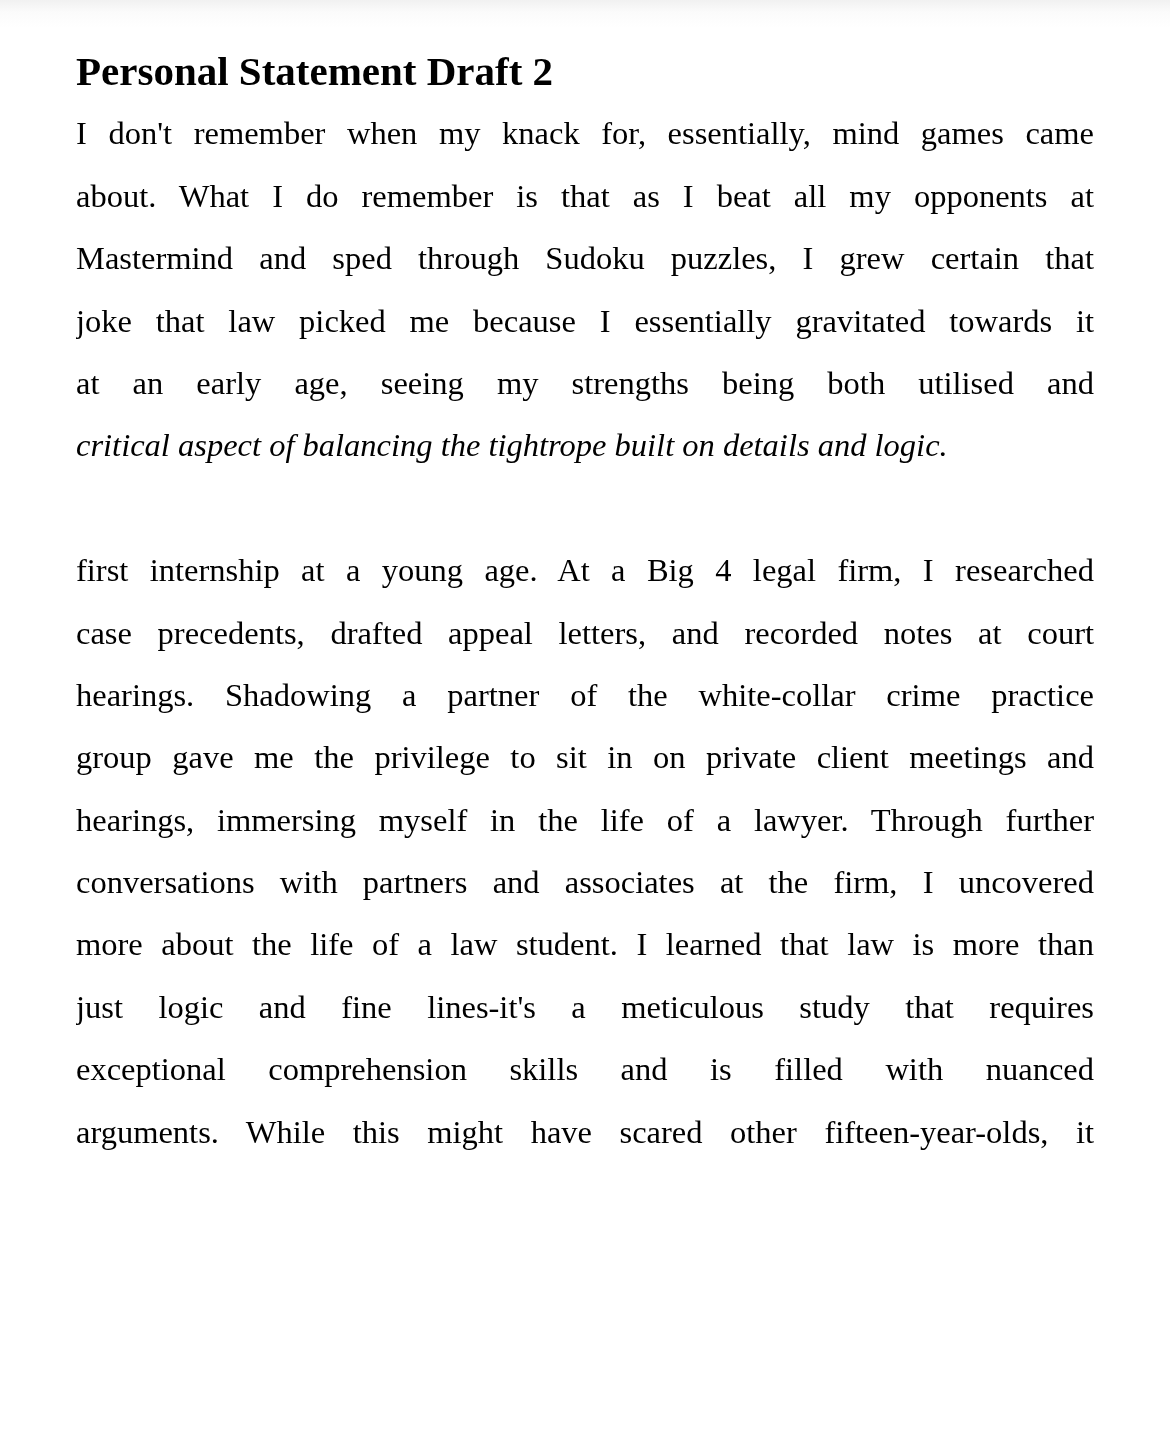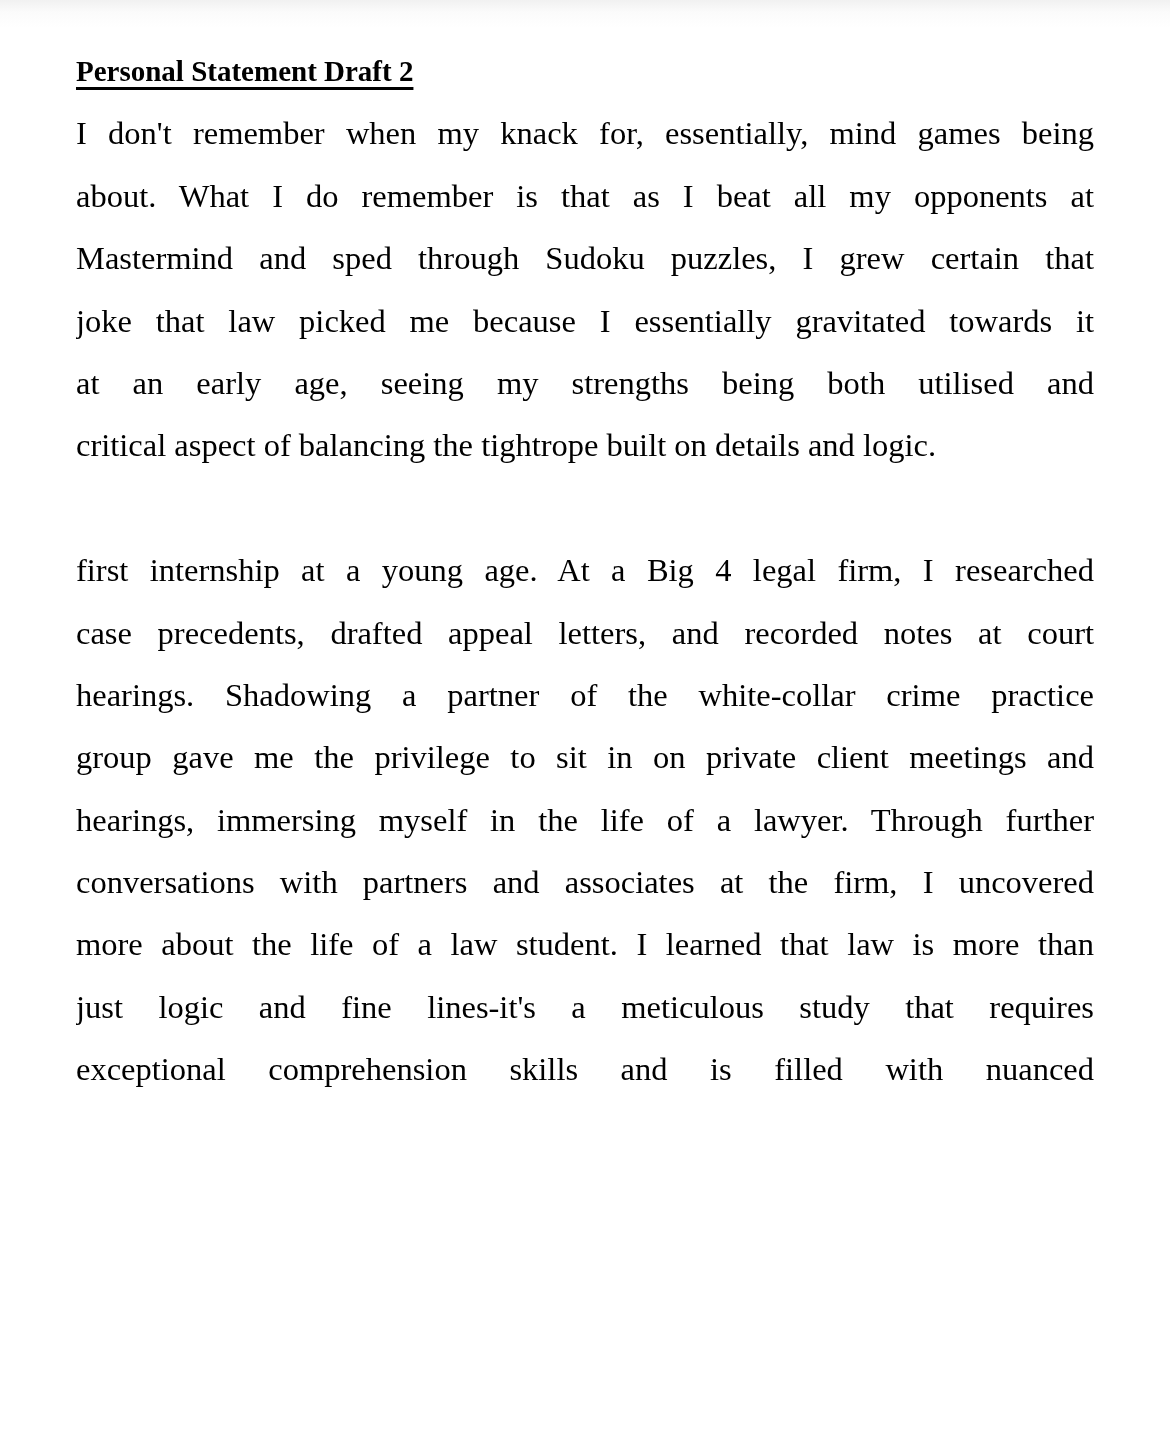--- a/index.html
+++ b/index.html
@@ -16,71 +16,72 @@
     background: linear-gradient(180deg, #f1f1f1 0px, #fbfbfb 12px, #ffffff 28px);
     color: #000000;
     font-family: "Liberation Serif", "DejaVu Serif", serif;
     font-size: 32.5px;
     line-height: 62.4px;
     overflow: hidden;
   }
   .doc-title {
     height: 62.4px;
     font-weight: bold;
-    font-size: 29px;
-    text-decoration: underline;
+    font-size: 41px;
     text-decoration-thickness: 3px;
     text-underline-offset: 6px;
     white-space: nowrap;
   }
   
   .line {
     height: 62.4px;
     overflow: hidden;
     text-align: justify;
   }
   .line::after {
     content: "";
     display: inline-block;
     width: 100%;
     height: 0;
   }
   .line.lastline {
     text-align: left;
+    font-style: italic;
   }
   .line.lastline::after {
     content: none;
   }
   .para-gap {
     height: 62.4px;
   }
 </style>
 </head>
 <body>
 
 <div class="page">
 
   <div class="doc-title">Personal Statement Draft 2</div>
 
   <div>
-    <div class="line">I don't remember when my knack for, essentially, mind games being</div>
+    <div class="line">I don't remember when my knack for, essentially, mind games came</div>
     <div class="line">about. What I do remember is that as I beat all my opponents at</div>
     <div class="line">Mastermind and sped through Sudoku puzzles, I grew certain that</div>
     <div class="line">joke that law picked me because I essentially gravitated towards it</div>
     <div class="line">at an early age, seeing my strengths being both utilised and</div>
     <div class="line lastline">critical aspect of balancing the tightrope built on details and logic.</div>
   </div>
 
   <div class="para-gap"></div>
 
   <div>
     <div class="line">first internship at a young age. At a Big 4 legal firm, I researched</div>
     <div class="line">case precedents, drafted appeal letters, and recorded notes at court</div>
     <div class="line">hearings. Shadowing a partner of the white-collar crime practice</div>
     <div class="line">group gave me the privilege to sit in on private client meetings and</div>
     <div class="line">hearings, immersing myself in the life of a lawyer. Through further</div>
     <div class="line">conversations with partners and associates at the firm, I uncovered</div>
     <div class="line">more about the life of a law student. I learned that law is more than</div>
     <div class="line">just logic and fine lines-it's a meticulous study that requires</div>
     <div class="line">exceptional comprehension skills and is filled with nuanced</div>
+    <div class="line">arguments. While this might have scared other fifteen-year-olds, it</div>
   </div>
 
 </div>
 
 </body></html>

